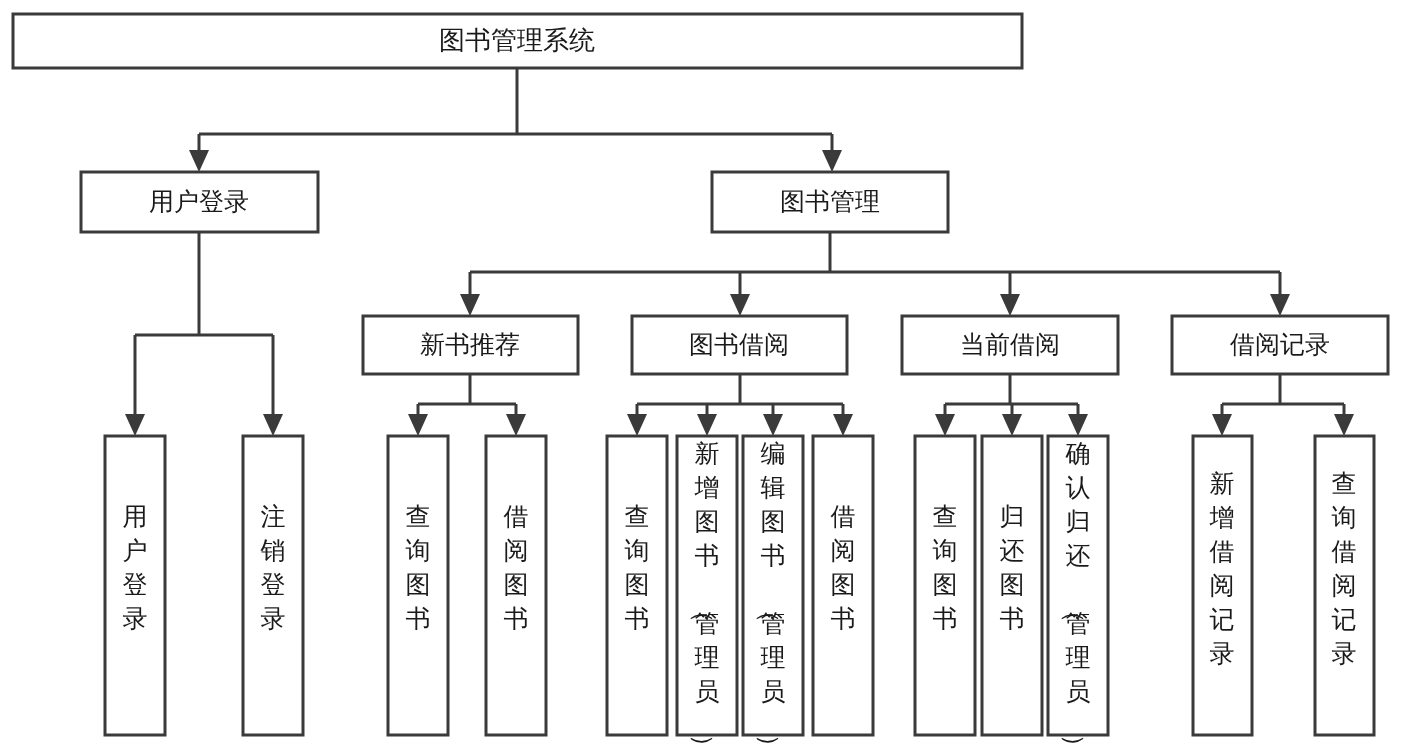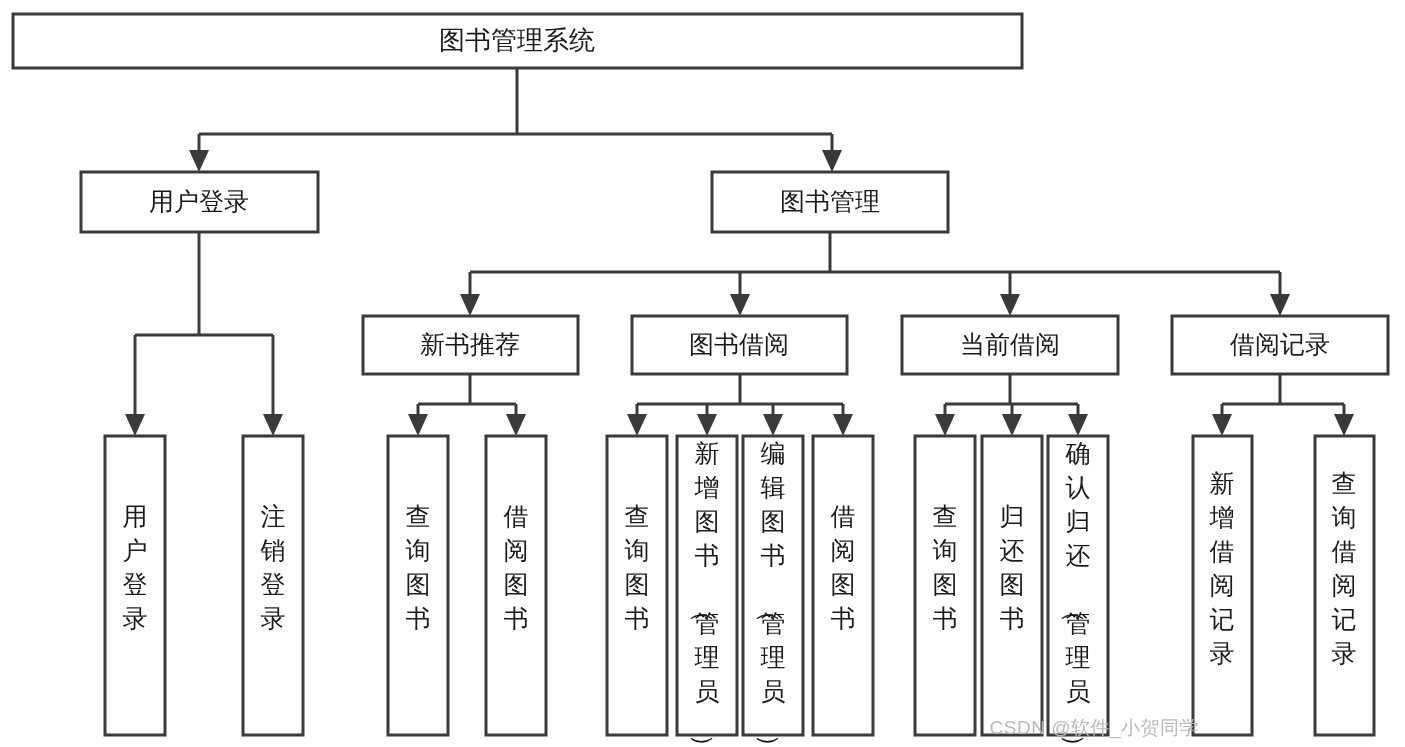--- a/index.html
+++ b/index.html
@@ -226,14 +226,13 @@
     <g>
       <rect class="node-rect" x="1193" y="436" width="59" height="299"></rect>
       <text class="vlabel" x="1222" y="492"><tspan x="1222" dy="0">新</tspan><tspan x="1222" dy="34">增</tspan><tspan x="1222" dy="34">借</tspan><tspan x="1222" dy="34">阅</tspan><tspan x="1222" dy="34">记</tspan><tspan x="1222" dy="34">录</tspan></text>
     </g>
     <g>
       <rect class="node-rect" x="1315" y="436" width="59" height="299"></rect>
       <text class="vlabel" x="1344" y="492"><tspan x="1344" dy="0">查</tspan><tspan x="1344" dy="34">询</tspan><tspan x="1344" dy="34">借</tspan><tspan x="1344" dy="34">阅</tspan><tspan x="1344" dy="34">记</tspan><tspan x="1344" dy="34">录</tspan></text>
     </g>
   </svg>
 
-  <div class="watermark">CSDN @软件_小贺同学</div>
 </div>
 
 </body></html>

